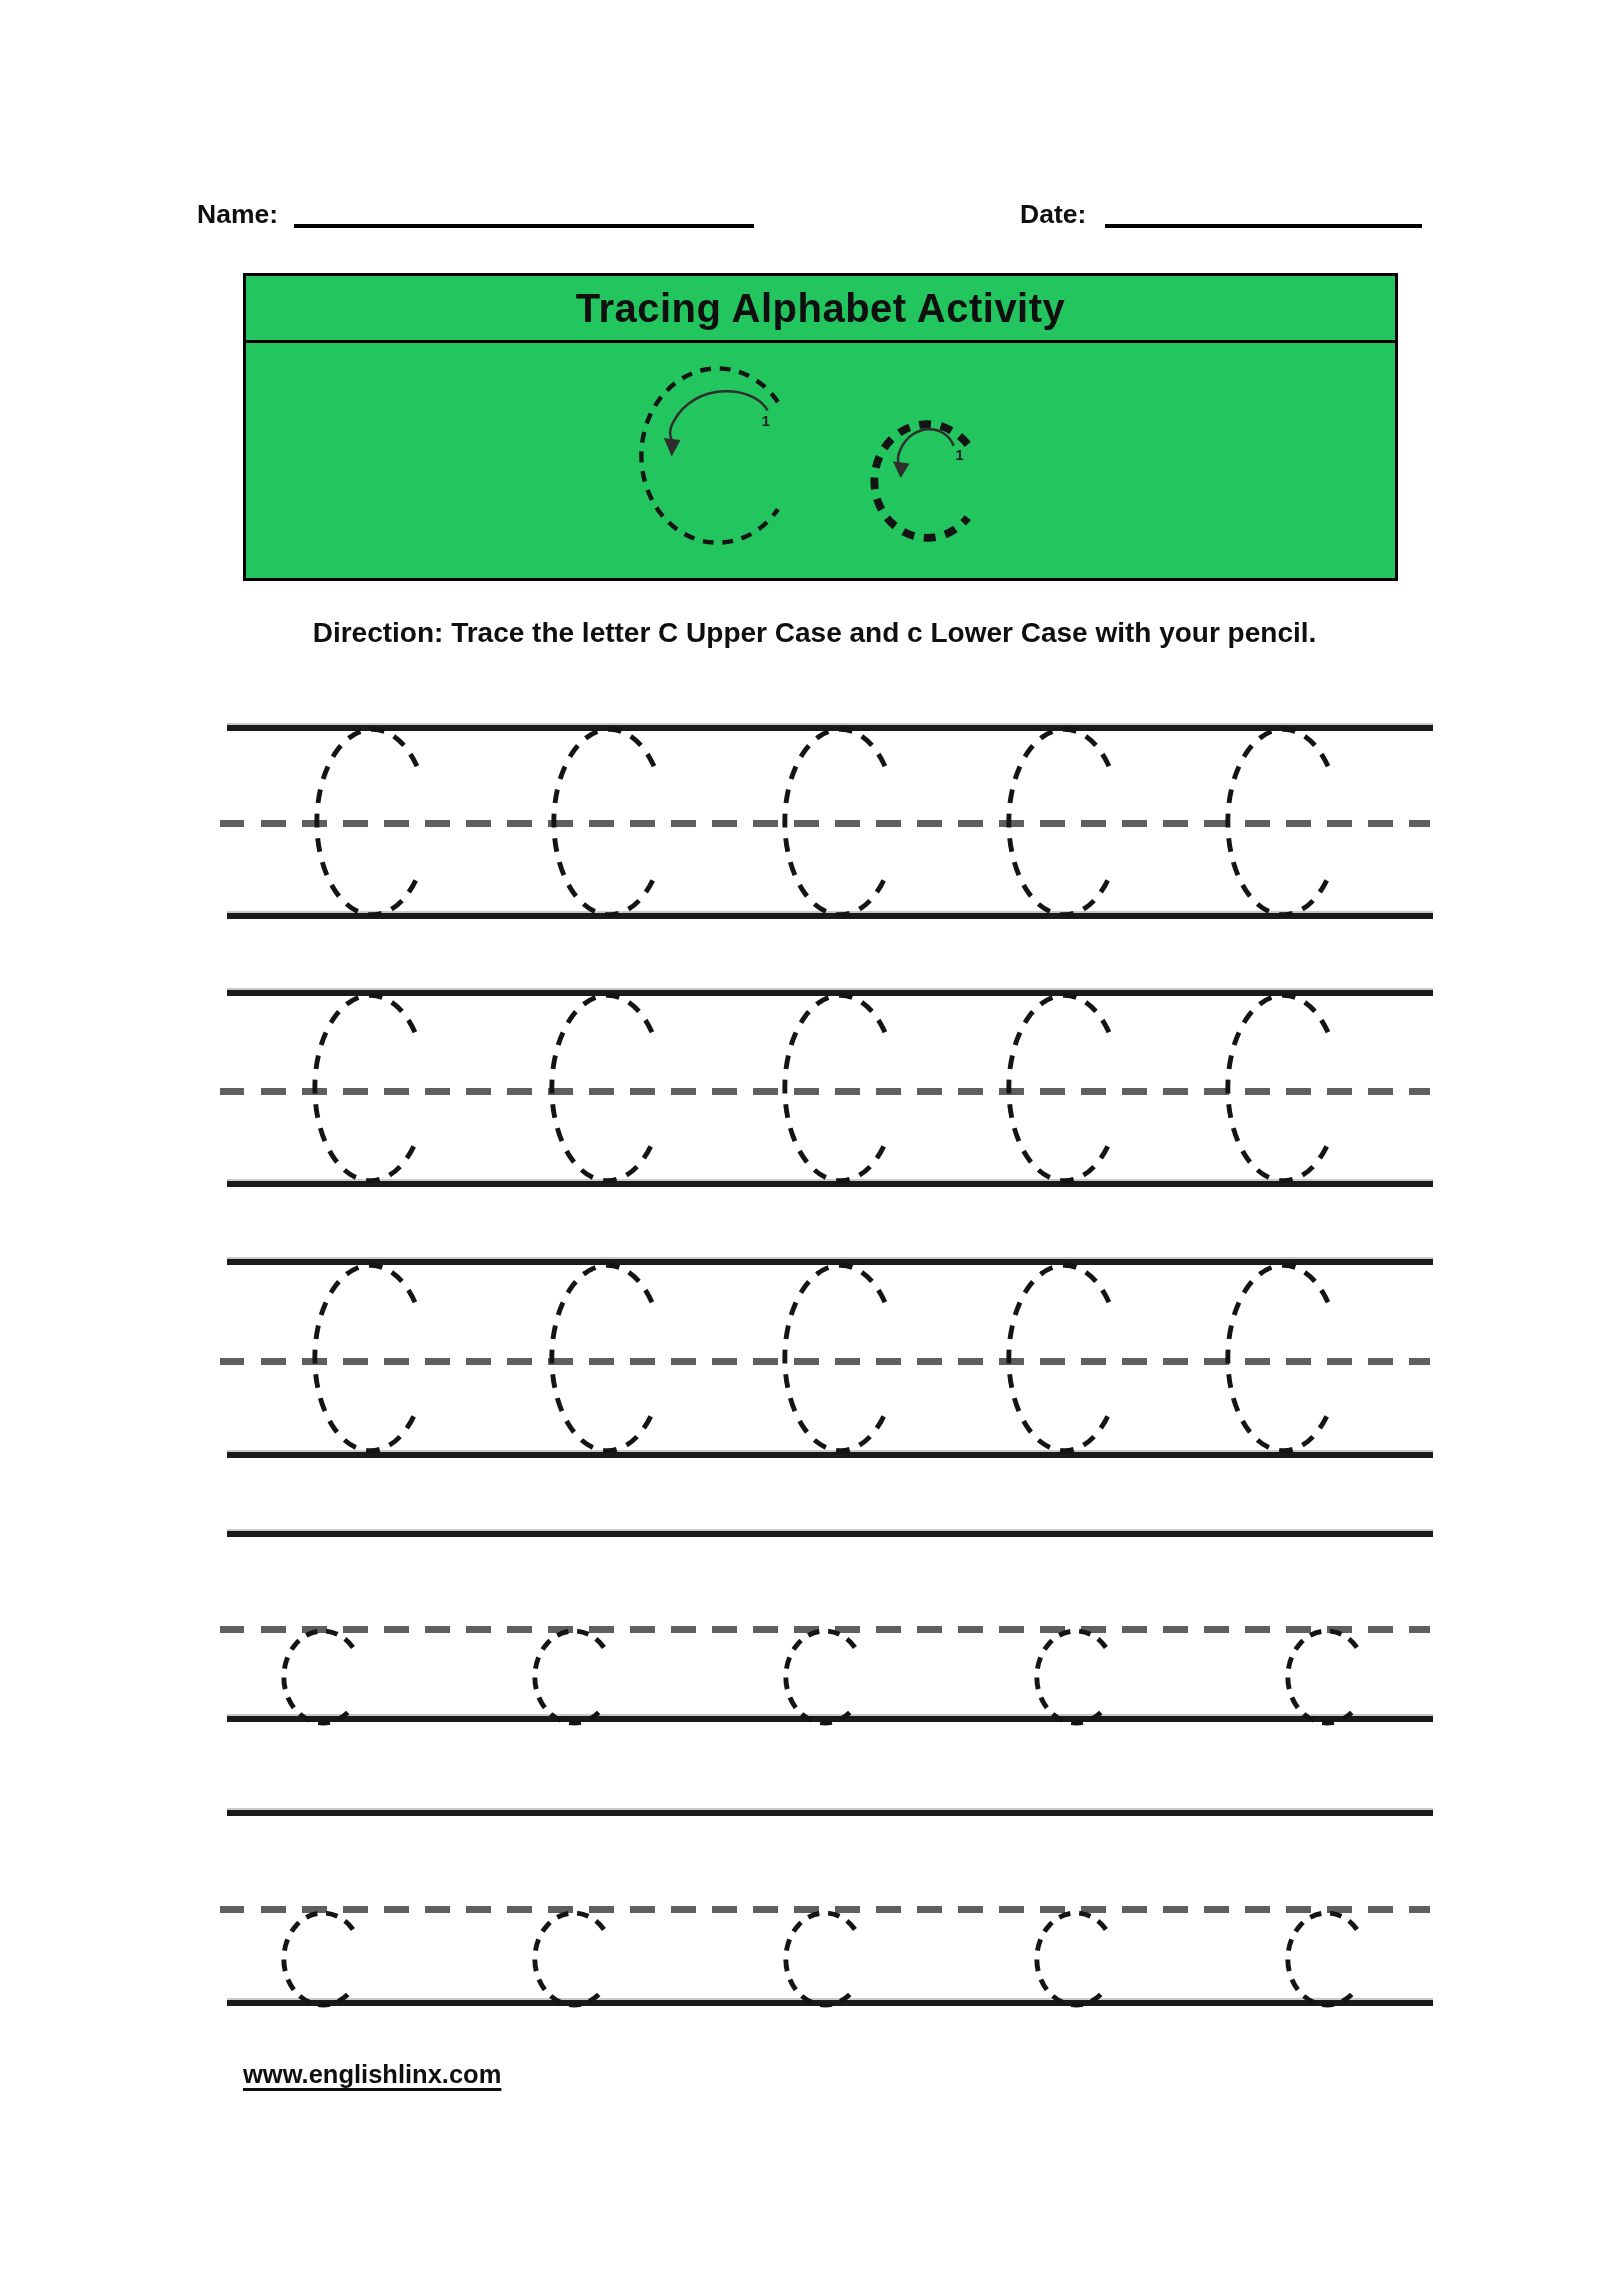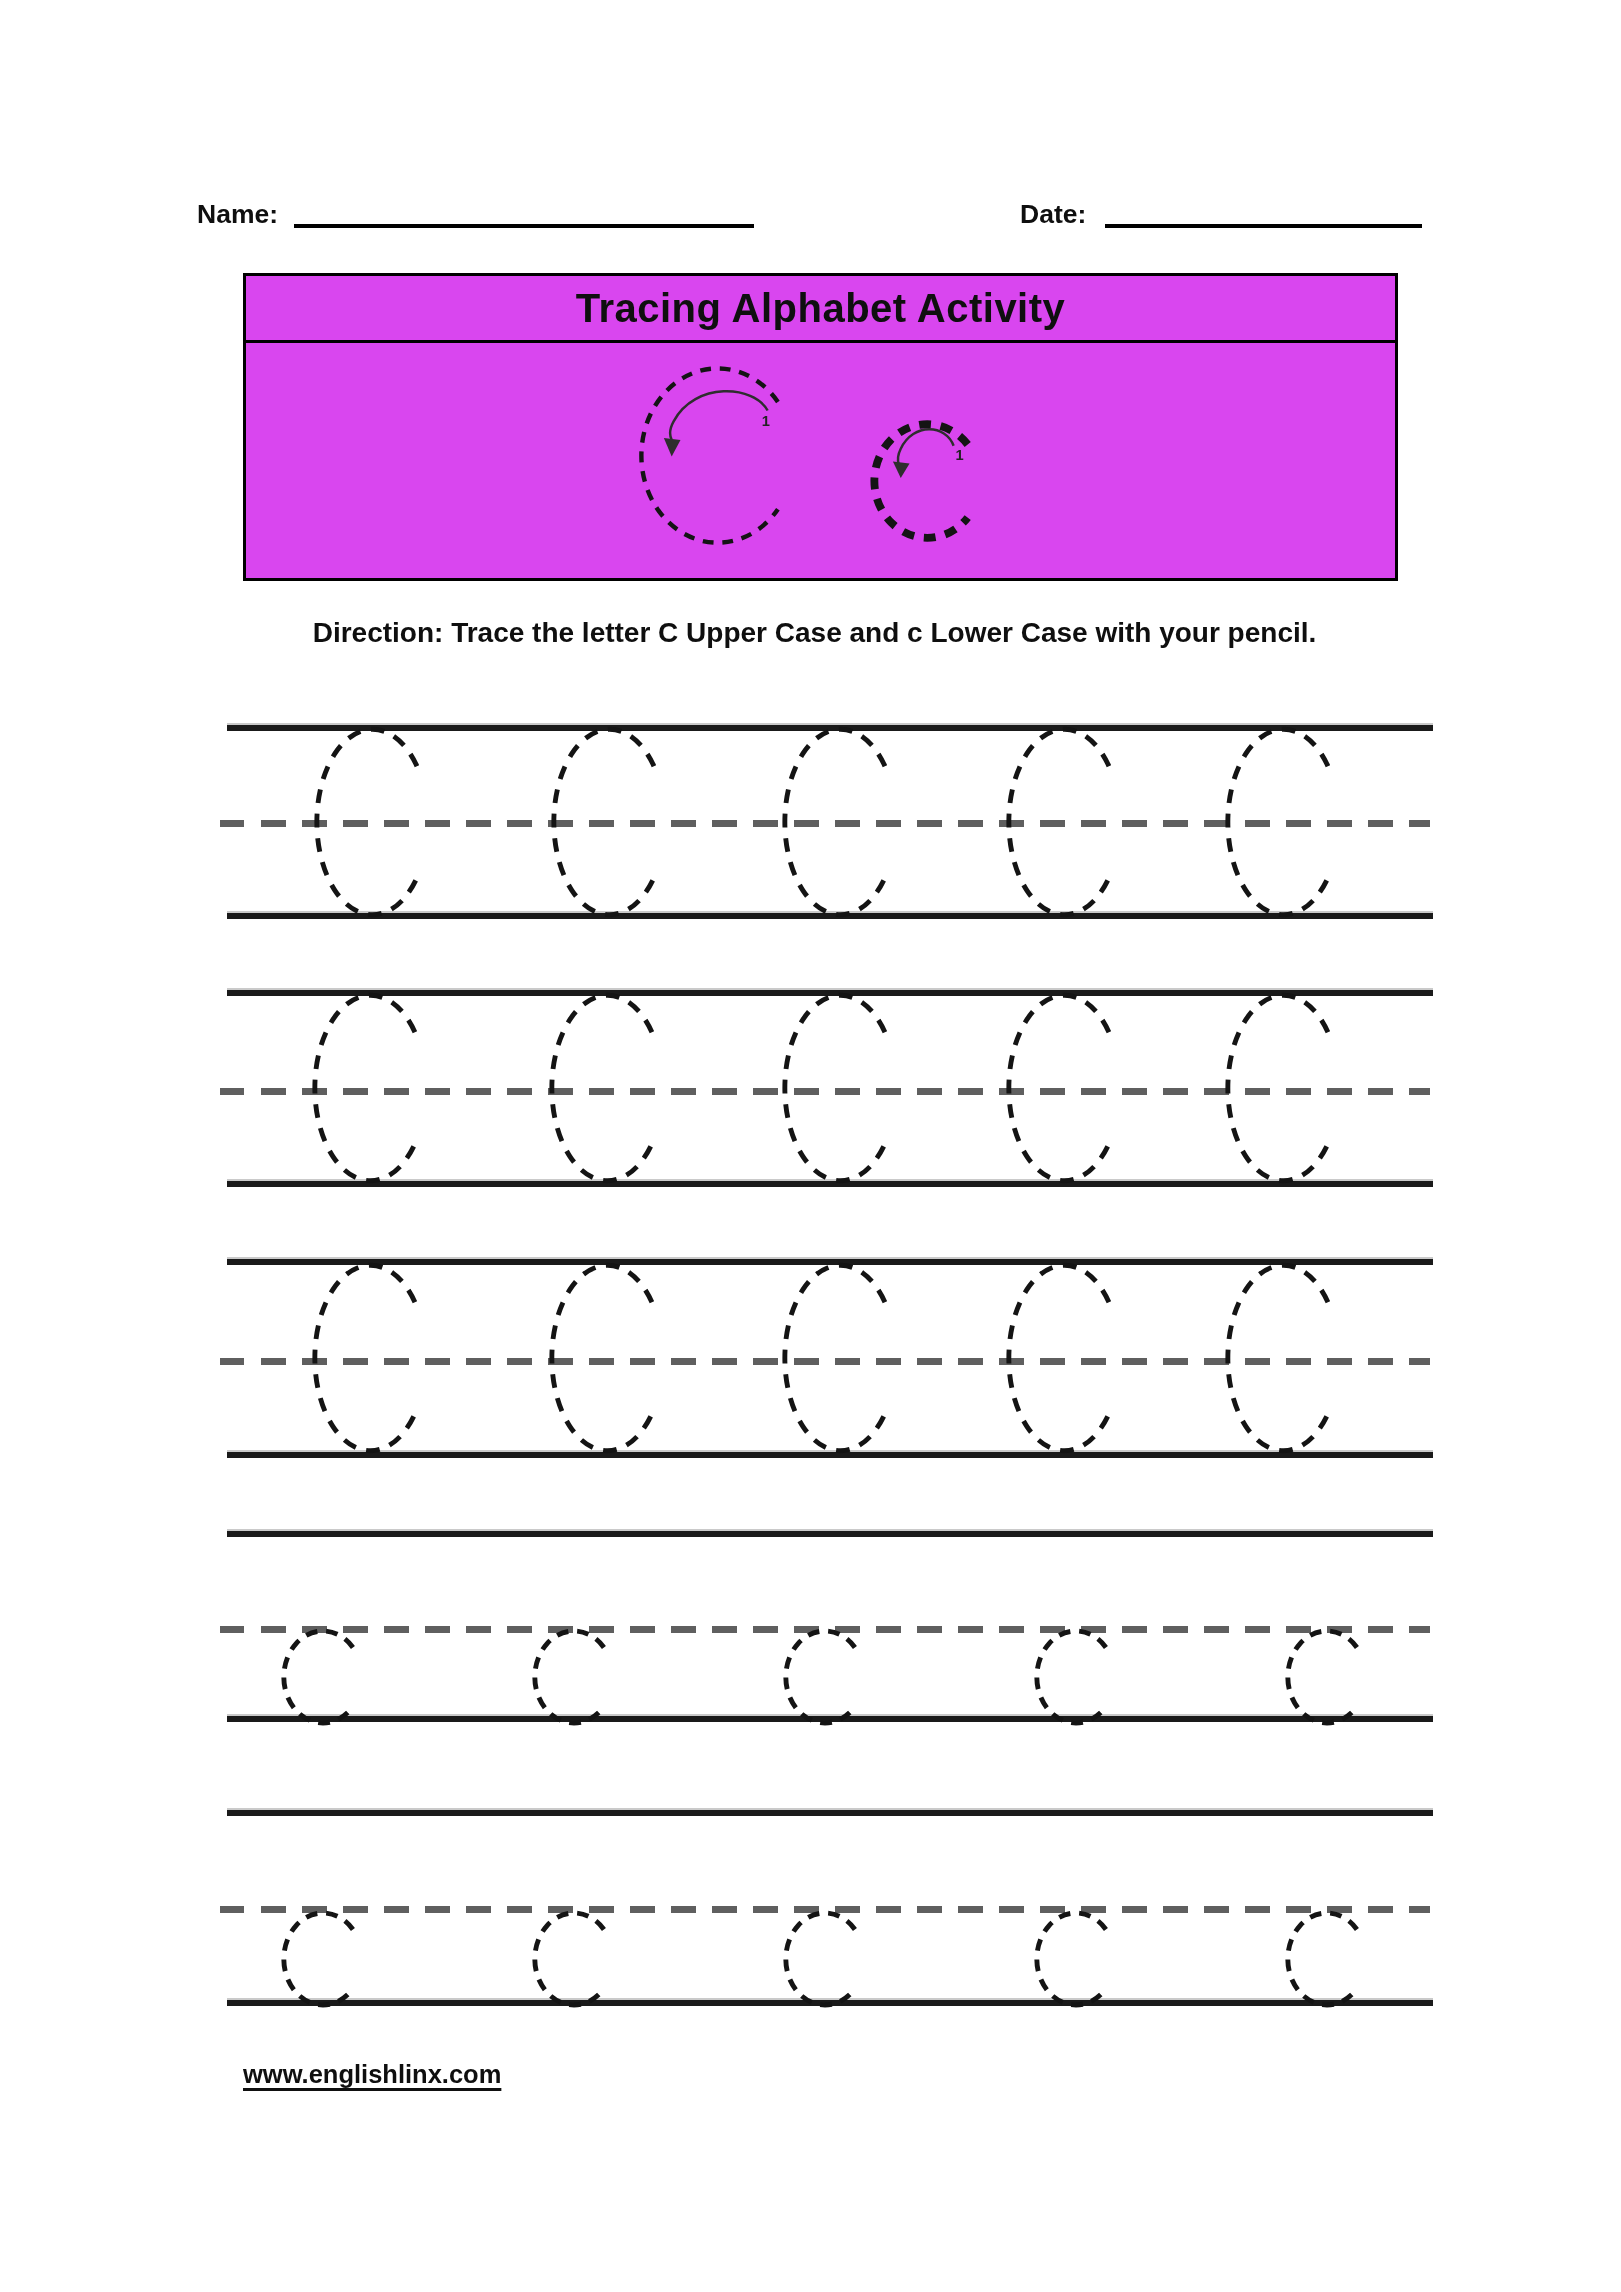--- a/index.html
+++ b/index.html
@@ -22,21 +22,21 @@
   .date{left:1020px;top:201px;}
   .uline{position:absolute;height:3.9px;background:#000;}
   .name-line{left:294px;top:224px;width:460px;}
   .date-line{left:1105px;top:224px;width:317px;}
 
   .title-box{
     position:absolute;left:243px;top:273px;
     width:1155px;height:308px;
     box-sizing:border-box;
     border:3.9px solid #000;
-    background:#d946ef;
+    background:#22c55e;
   }
   .title-row{
     height:64px;line-height:64px;
     border-bottom:3.9px solid #000;
     text-align:center;
     font-weight:bold;font-size:40px;
     letter-spacing:0.5px;
     white-space:nowrap;
   }
   .demo-svg{display:block;width:1147px;height:232px;}

